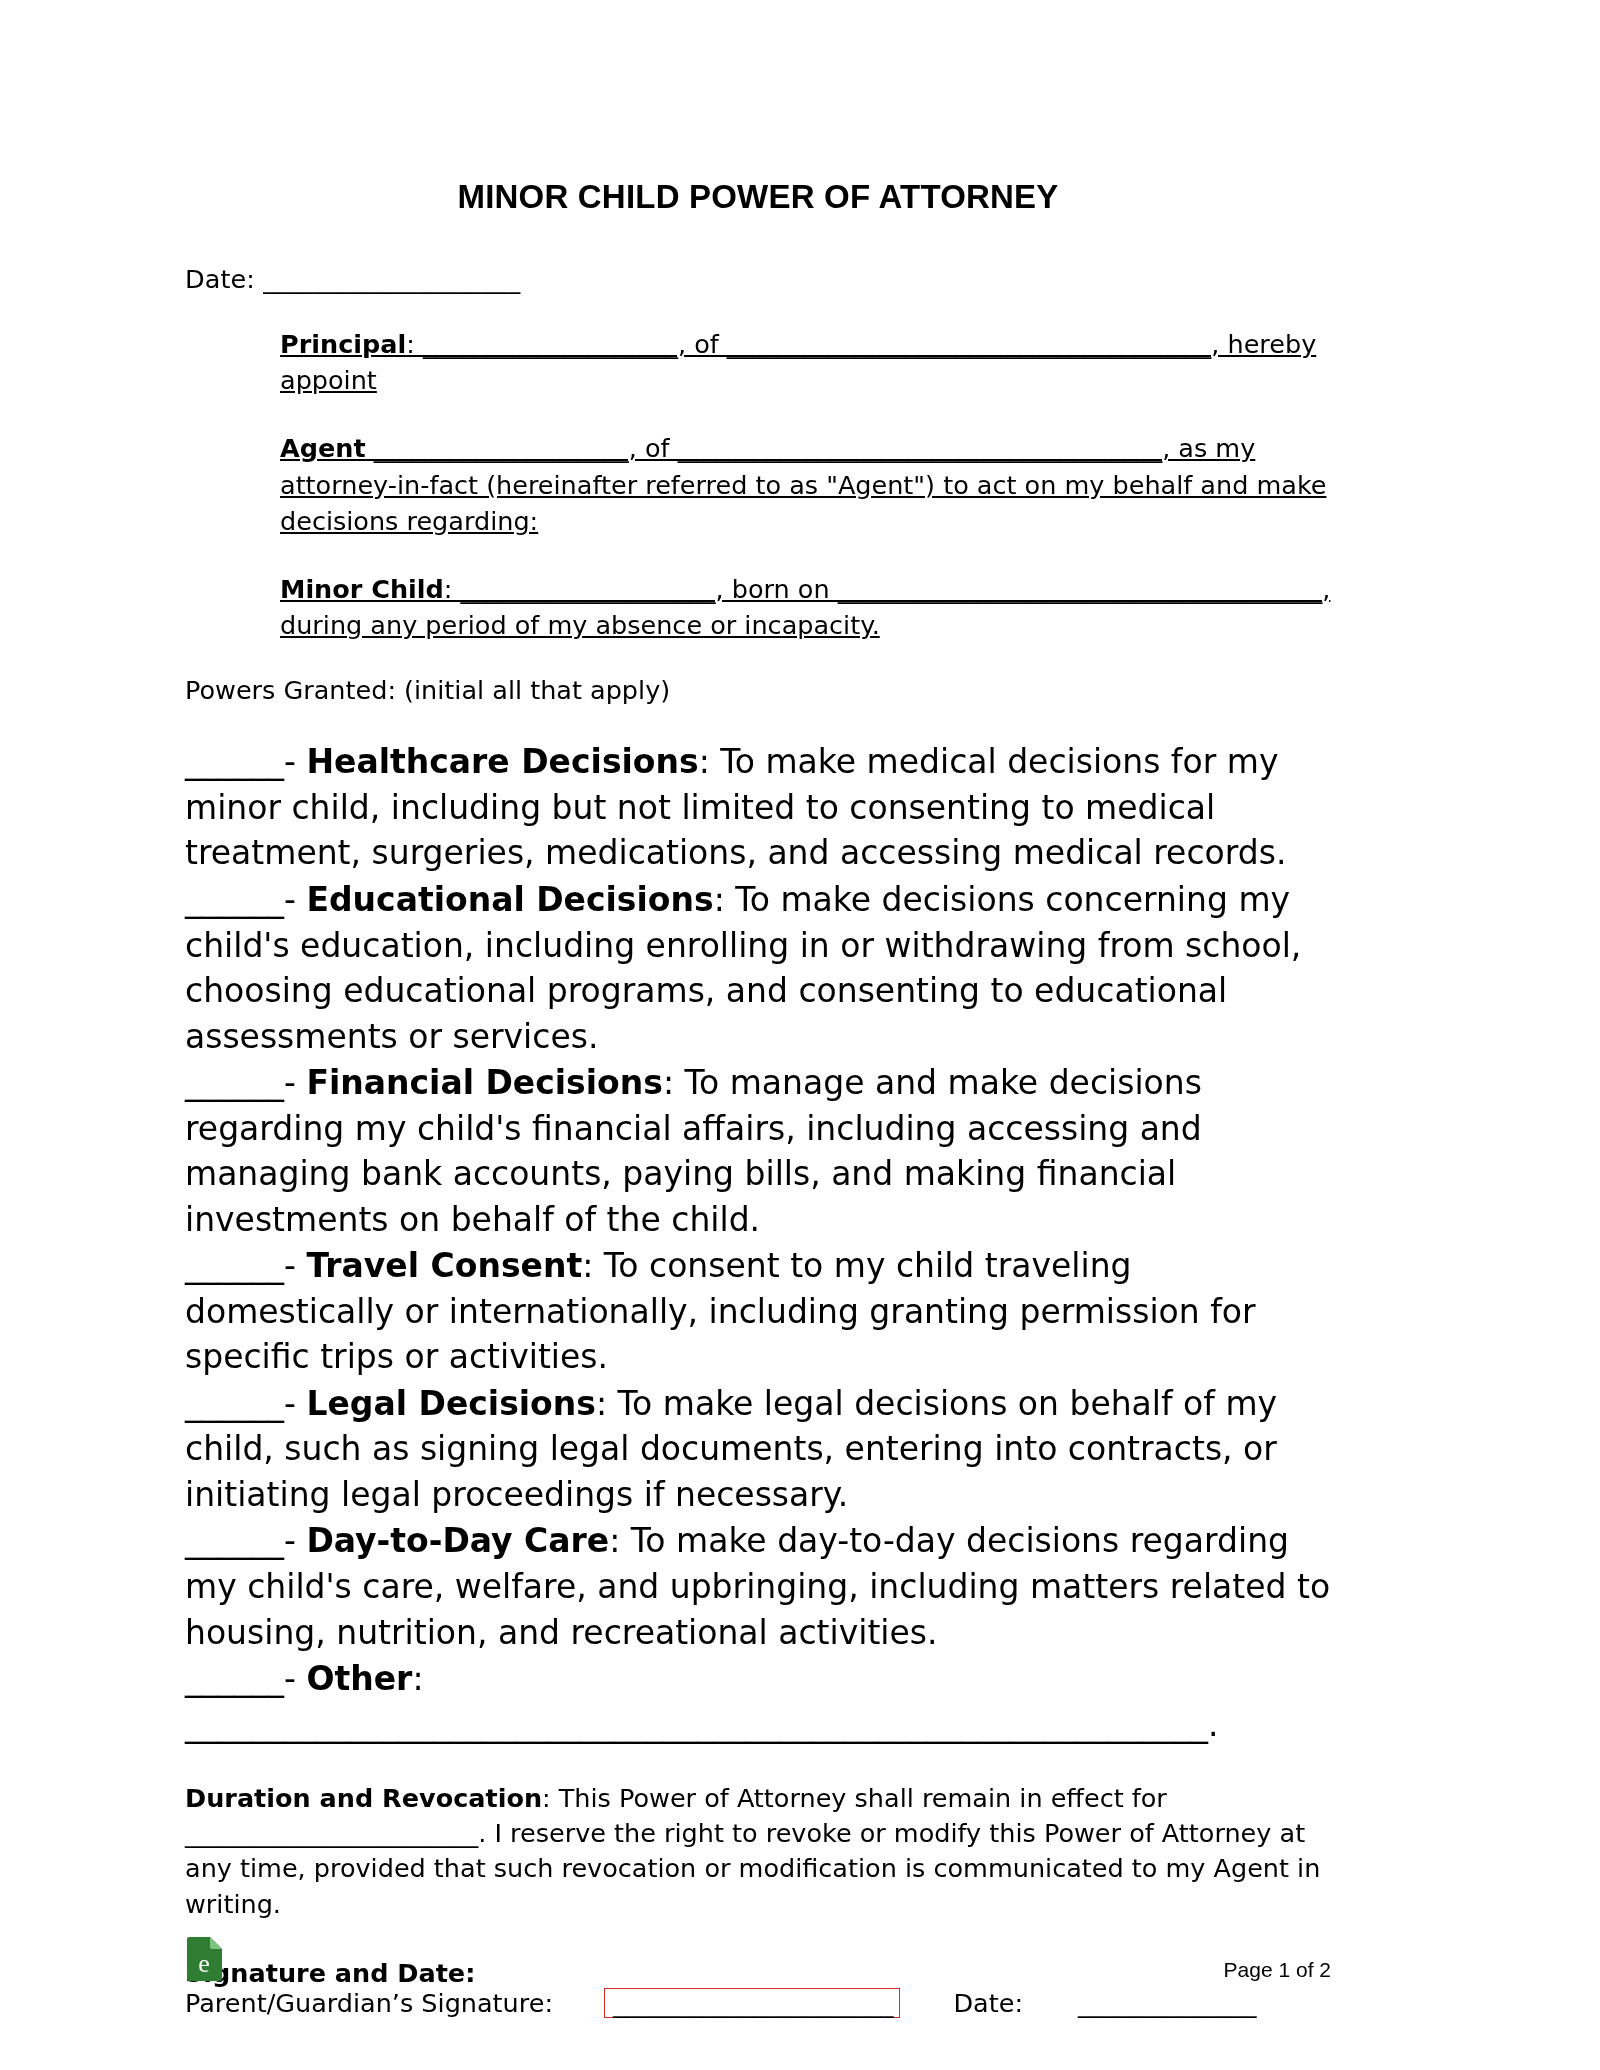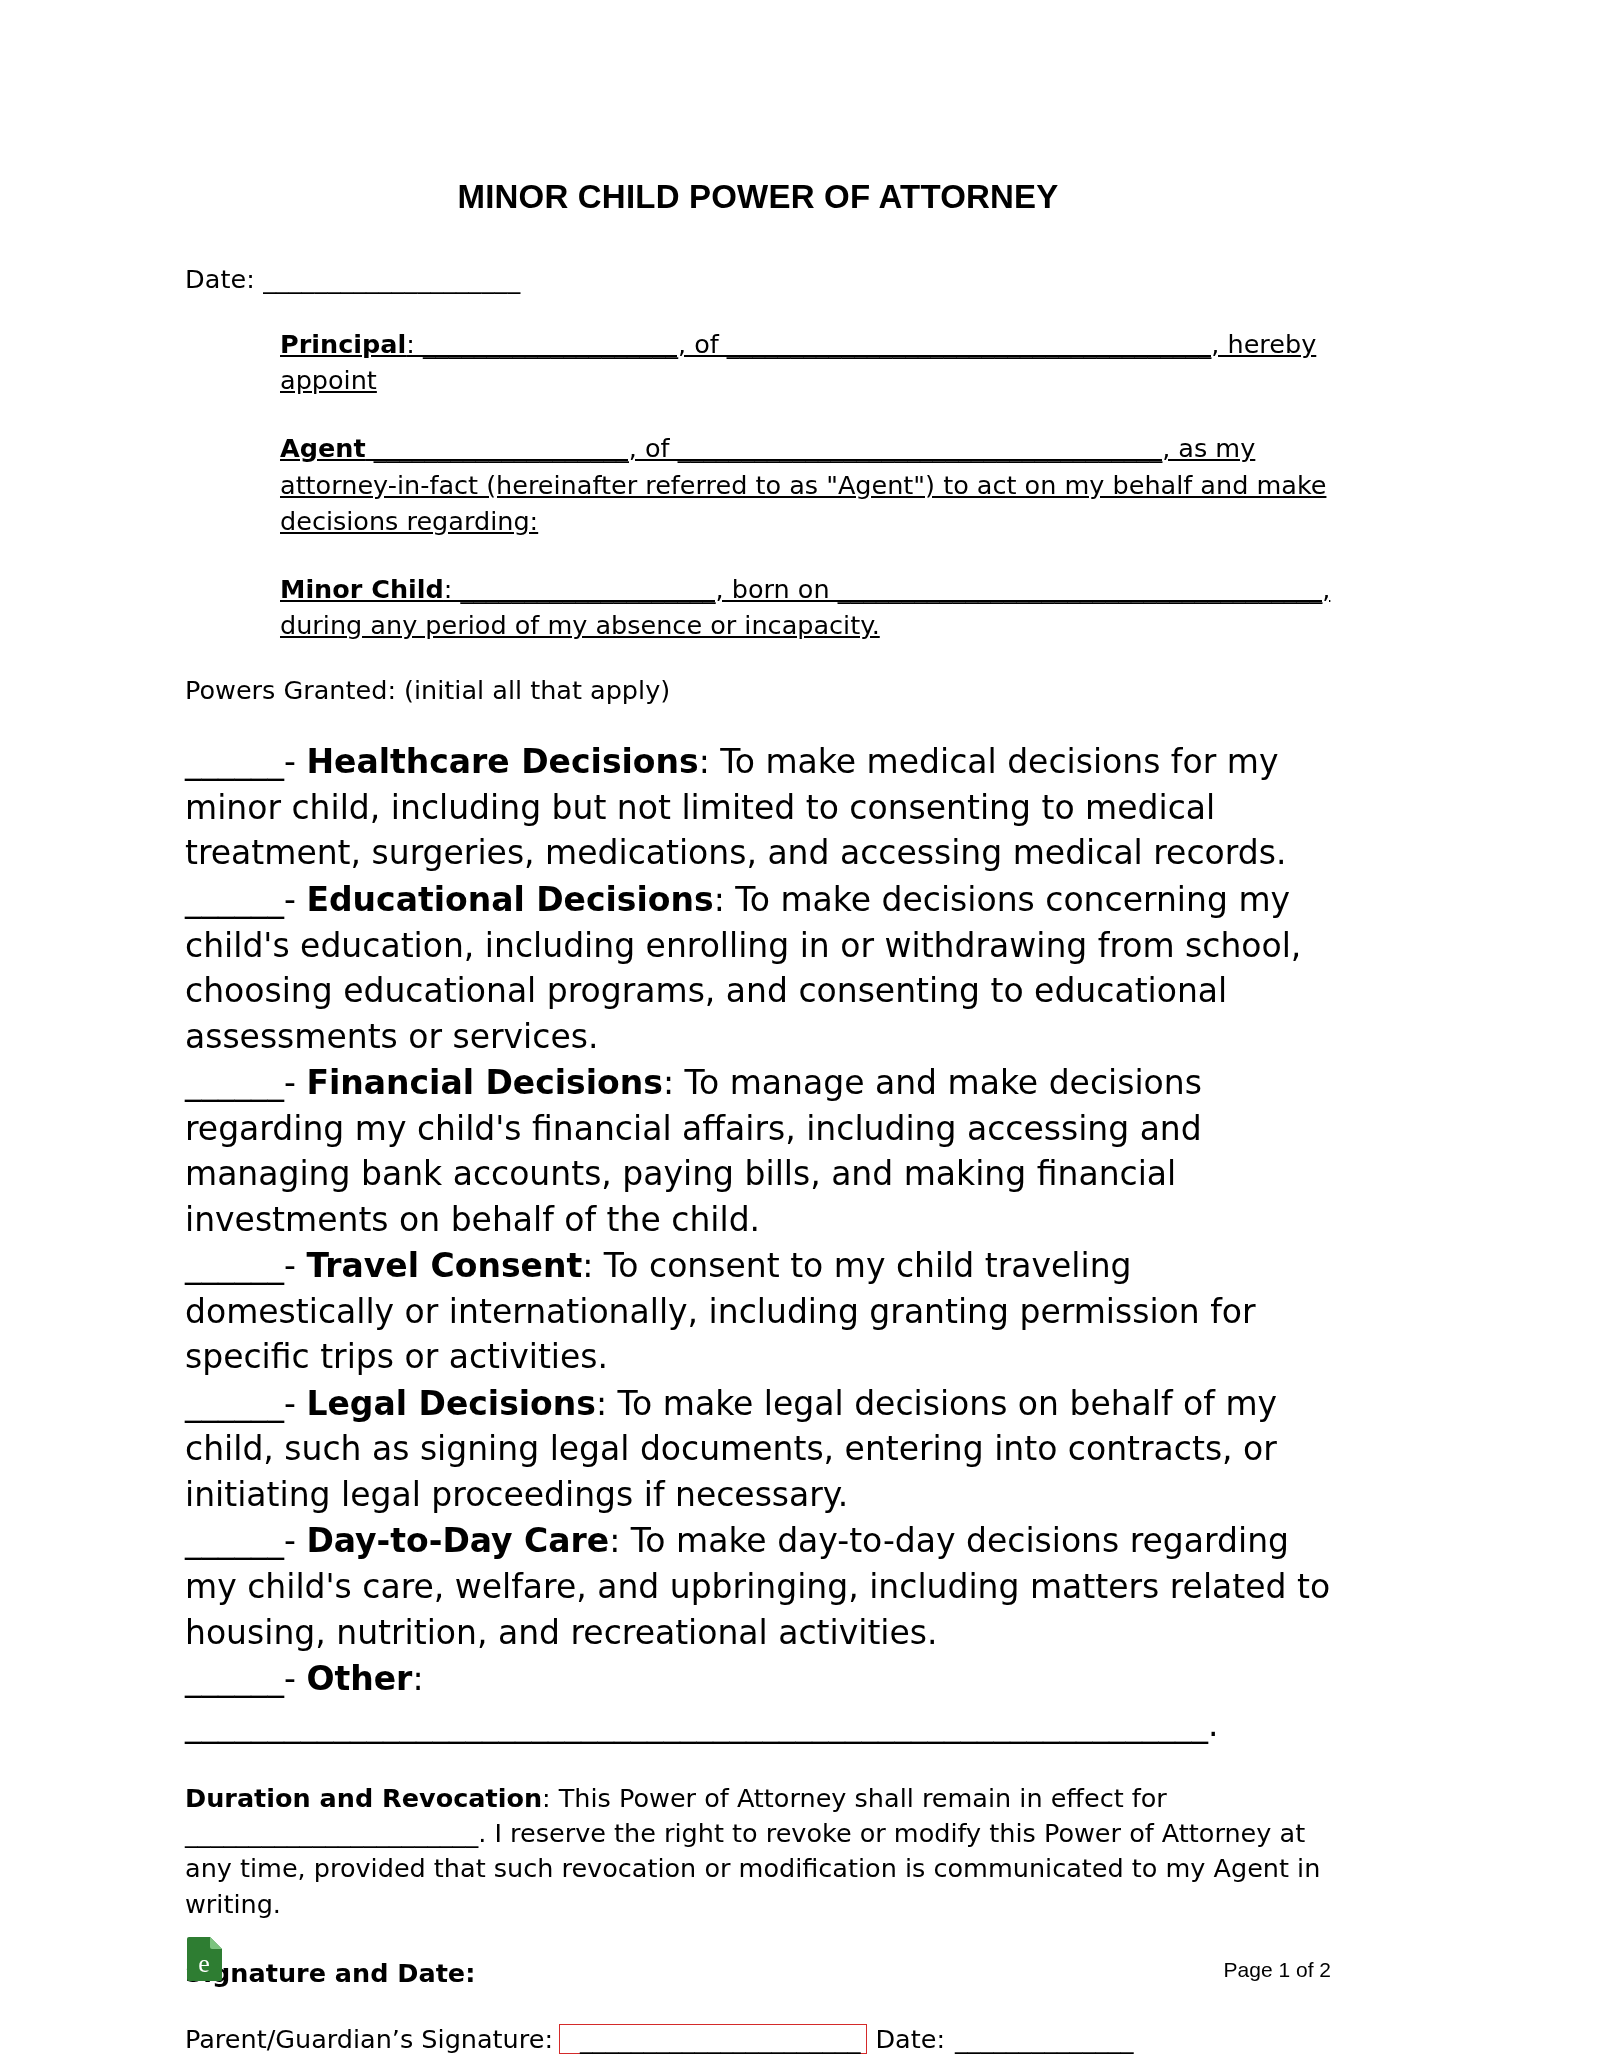--- a/index.html
+++ b/index.html
@@ -64,30 +64,30 @@
     margin-top: 34px;
     font-size: 25.5px;
     line-height: 1.38;
   }
   .sig-head {
     margin-top: 36px;
     font-size: 25.5px;
     font-weight: bold;
   }
   .sig-line {
-    margin-top: 36px;
     font-size: 25.5px;
     display: flex;
     align-items: flex-end;
     flex-wrap: nowrap;
+    gap: 45px;
   }
   .sig-field {
     border: 1.5px solid #d42a2a;
     display: inline-block;
-    padding: 2px 6px 0 20px;
+    padding: 2px 6px 0 8px;
     margin: 0 8px 0 6px;
     line-height: 1.0;
     letter-spacing: 0px;
     color: #000;
   }
   .footer {
     position: absolute;
     left: 185px;
     right: 185px;
     bottom: 88px;

